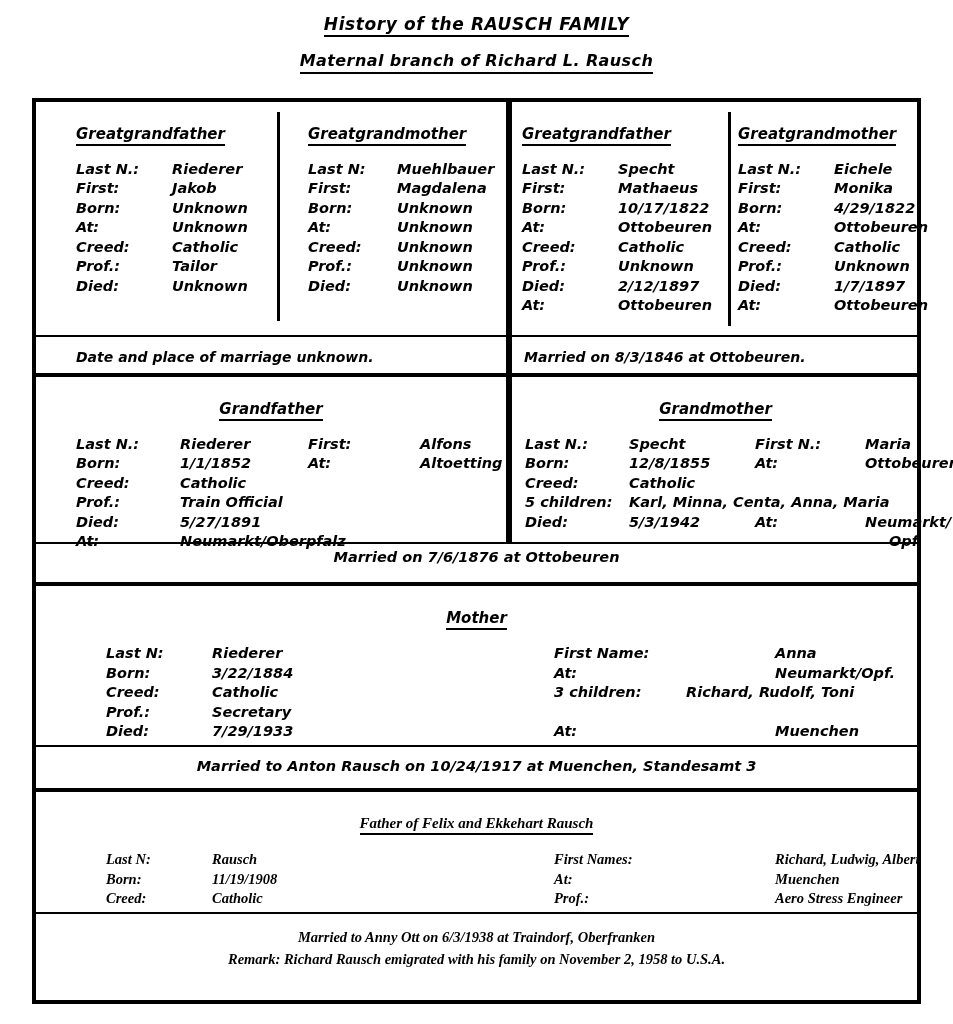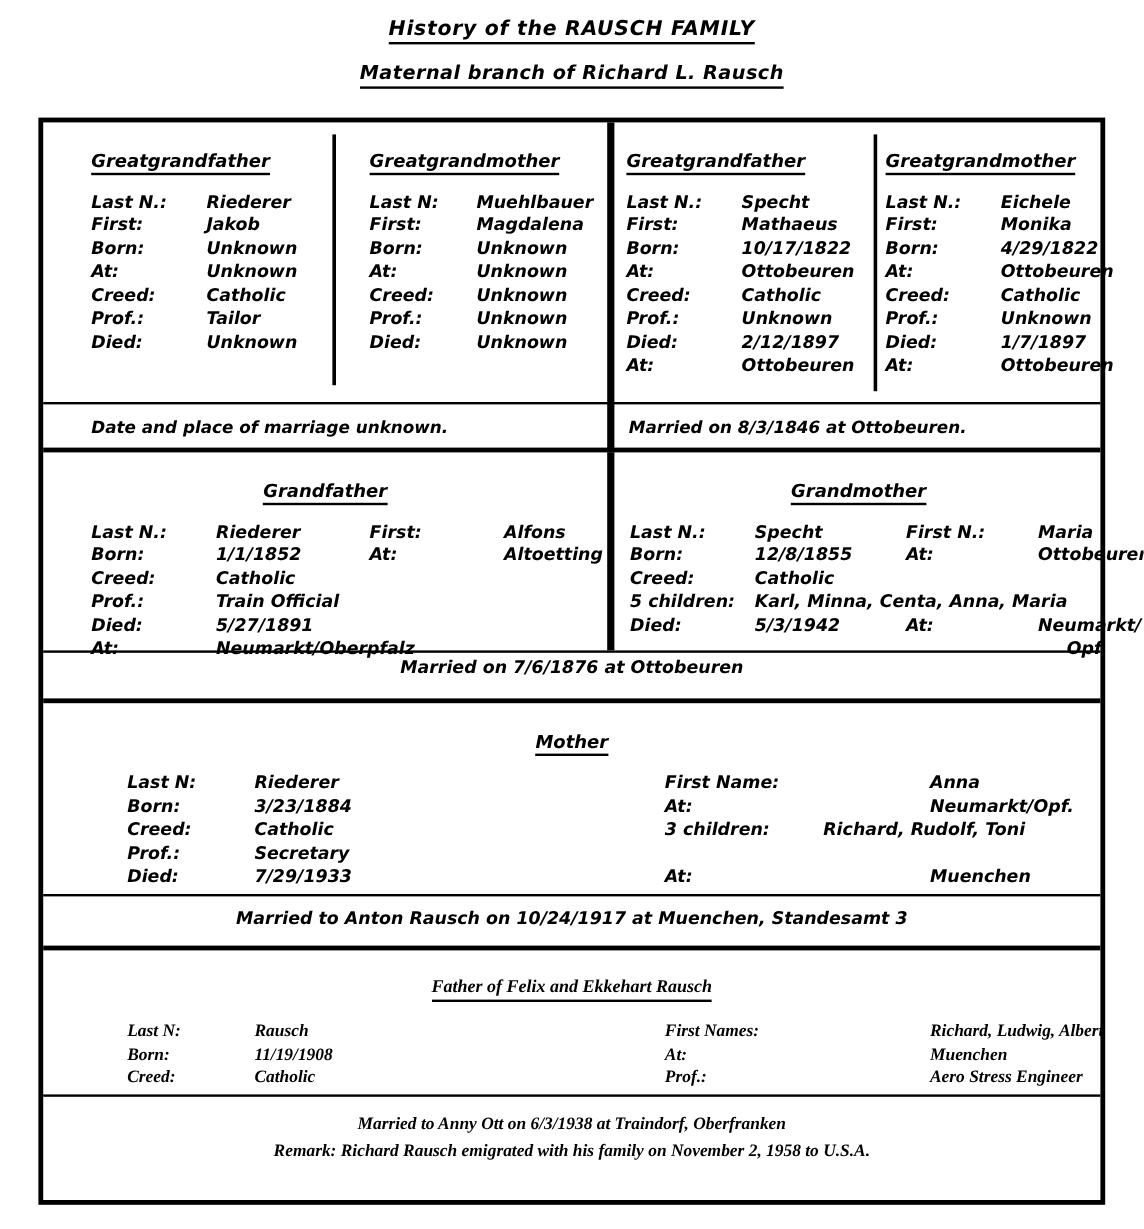--- a/index.html
+++ b/index.html
@@ -465,21 +465,21 @@
       </div>
 
       <div class="mo-left">
         <div class="fields">
           <div class="frow">
               <span class="flabel">Last N:</span>
               <span class="fvalue">Riederer</span>
             </div>
           <div class="frow">
               <span class="flabel">Born:</span>
-              <span class="fvalue">3/23/1884</span>
+              <span class="fvalue">3/22/1884</span>
             </div>
           <div class="frow">
               <span class="flabel">Creed:</span>
               <span class="fvalue">Catholic</span>
             </div>
           <div class="frow">
               <span class="flabel">Prof.:</span>
               <span class="fvalue">Secretary</span>
             </div>
           <div class="frow">

